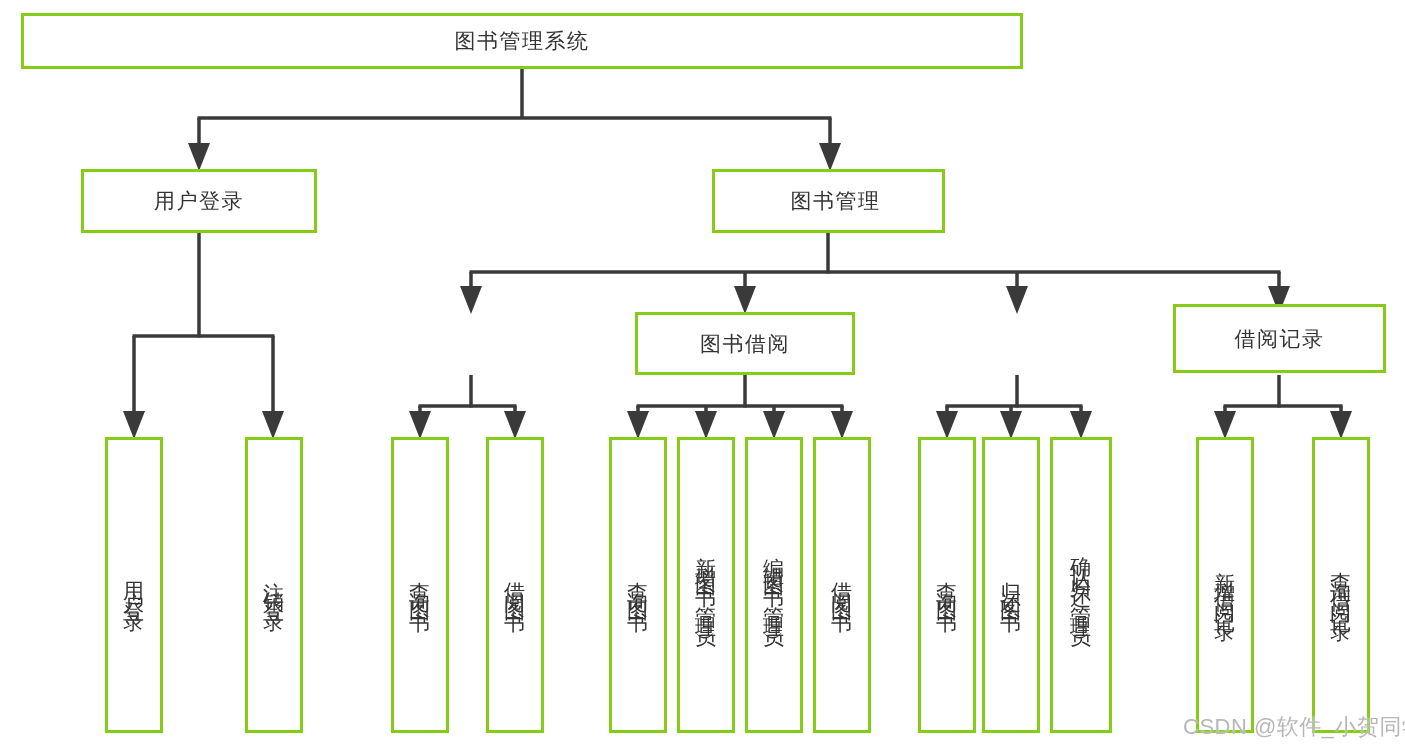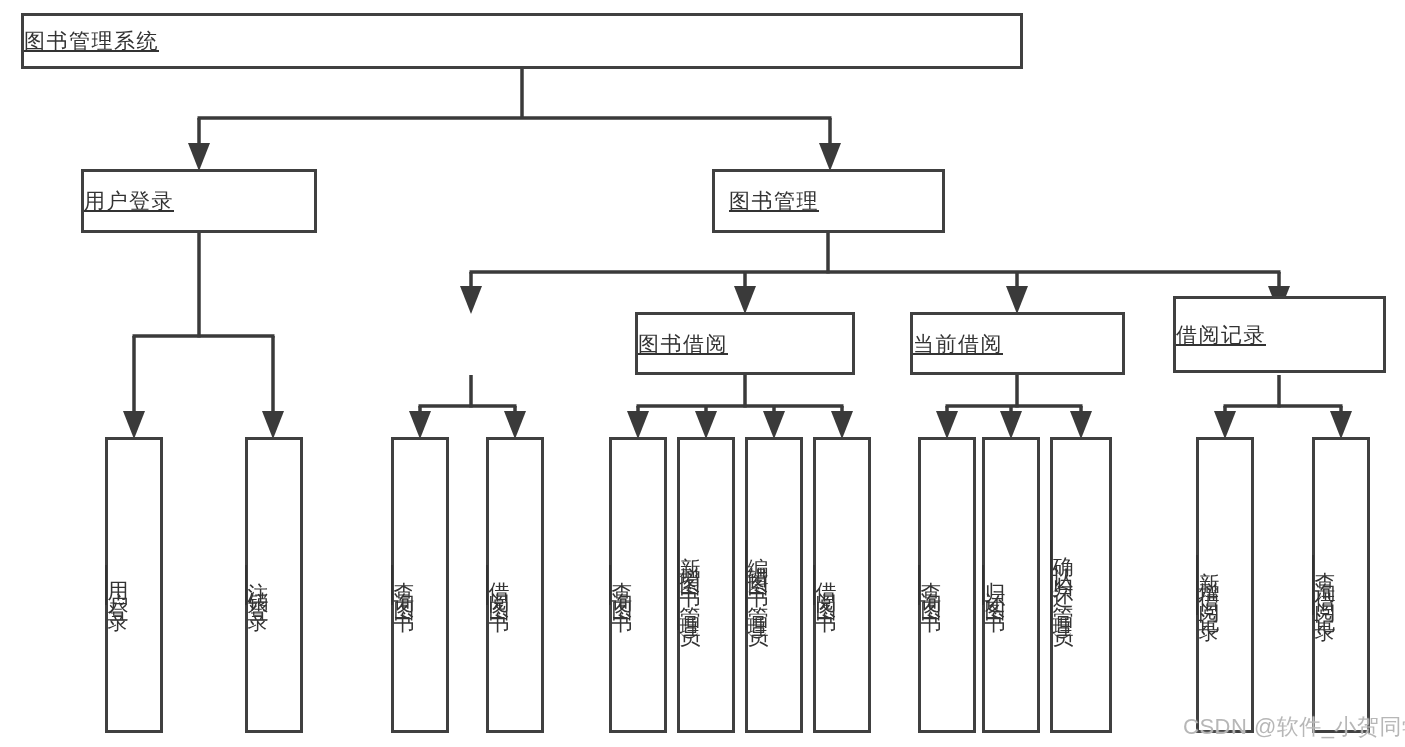--- a/index.html
+++ b/index.html
@@ -13,28 +13,27 @@
   }
   #connectors {
     position: absolute;
     left: 0; top: 0;
     width: 1405px; height: 747px;
     z-index: 1;
   }
   .box {
     position: absolute;
     box-sizing: border-box;
-    border: 3px solid #404040;
+    border: 3px solid #84cc16;
     background: #ffffff;
     display: flex;
     align-items: center;
-    justify-content: flex-start;
+    justify-content: center;
     color: #333333;
     z-index: 2;
-    text-decoration: underline;
   }
   .box .lbl {
     font-size: 21px;
     letter-spacing: 1.5px;
     white-space: nowrap;
     color: #333333;
   }
   .box.vert .lbl {
     writing-mode: vertical-rl;
     text-orientation: mixed;
@@ -140,24 +139,21 @@
   <div class="box" style="left:81px; top:169px; width:236px; height:64px;">
     <span class="lbl">用户登录</span>
   </div>
   <div class="box" style="left:712px; top:169px; width:233px; height:64px;padding-left:14px;">
     <span class="lbl">图书管理</span>
   </div>
 
   <div class="box" style="left:635px; top:312px; width:220px; height:63px;">
     <span class="lbl">图书借阅</span>
   </div>
-  <div class="box" style="left:910px; top:312px; width:215px; height:63px;">
-    <span class="lbl">当前借阅</span>
-  </div>
-  <div class="box" style="left:1173px; top:296px; width:213px; height:77px;">
+  <div class="box" style="left:1173px; top:304px; width:213px; height:69px;">
     <span class="lbl">借阅记录</span>
   </div>
 
   <div class="box vert" style="left:105px; top:437px; width:58px; height:296px;">
     <span class="lbl">用户登录</span>
   </div>
   <div class="box vert" style="left:245px; top:437px; width:58px; height:296px;">
     <span class="lbl">注销登录</span>
   </div>
 

